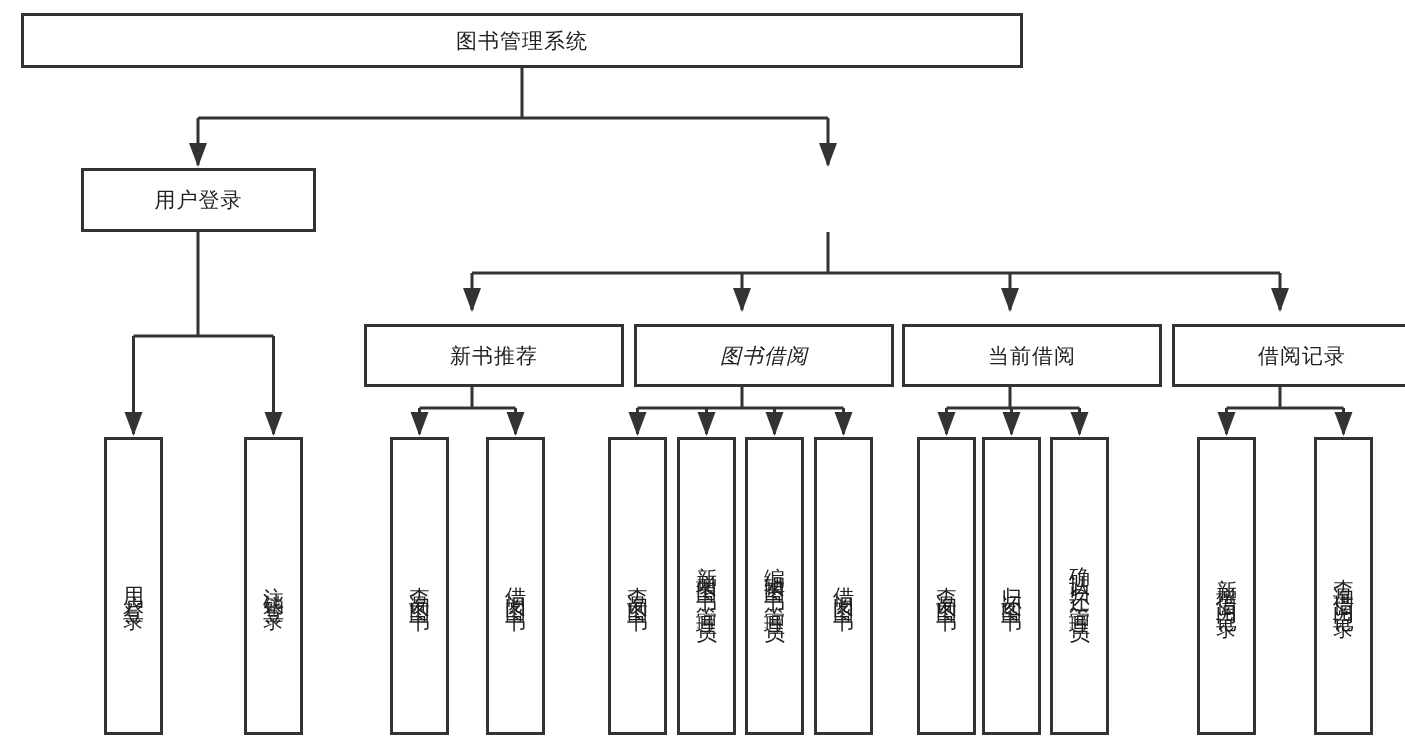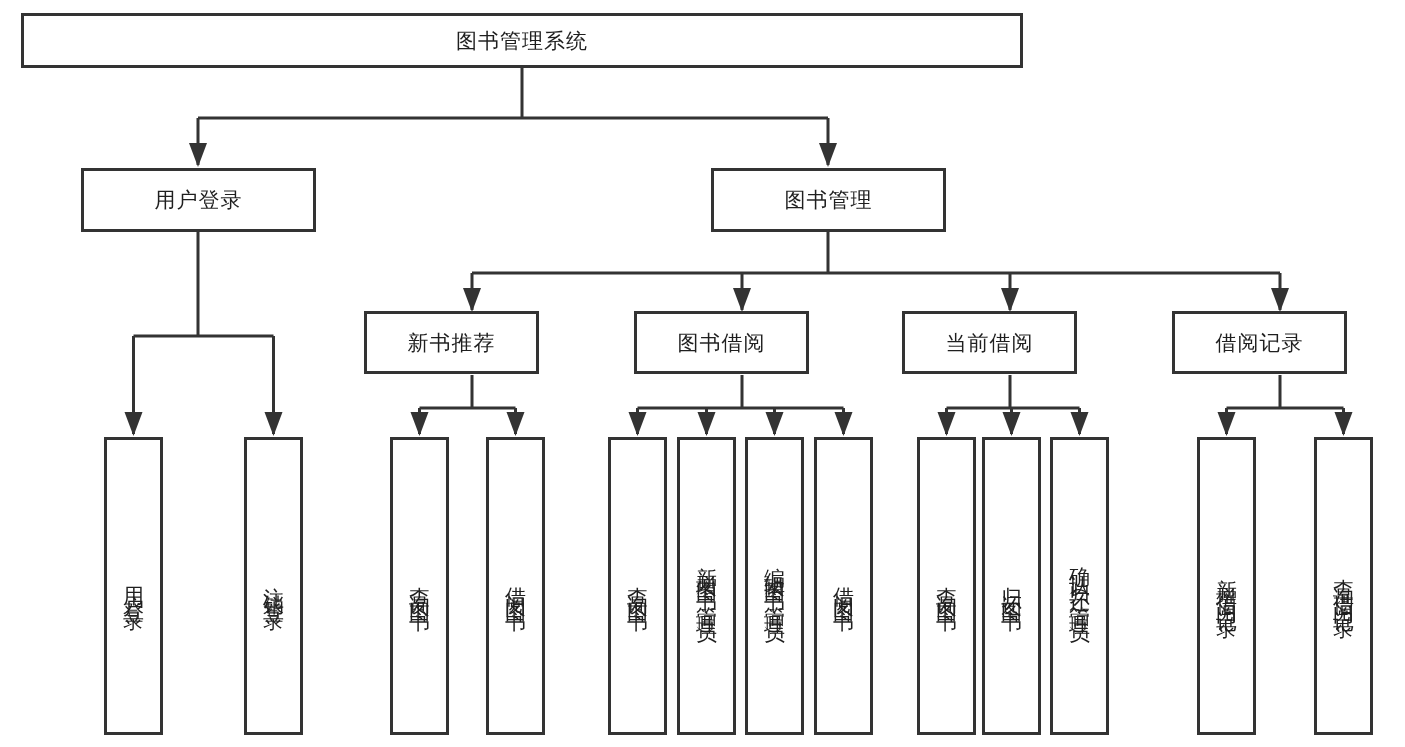--- a/index.html
+++ b/index.html
@@ -43,23 +43,23 @@
     justify-content: center;
     font-size: 21px;
     color: var(--text);
     z-index: 2;
     letter-spacing: 1px;
     text-align: center;
   }
   .root  { left: 21px;  top: 13px;  width: 1002px; height: 55px; }
   .l2a   { left: 81px;  top: 168px; width: 235px;  height: 64px; }
   .l2b   { left: 711px; top: 168px; width: 235px;  height: 64px; }
-  .l3    { top: 311px;  height: 63px; width: 175px; }
+  .l3    { top: 324px;  height: 63px; width: 260px; }
   .n1 { left: 364px; }
-  .n2 { left: 634px; }
+  .n2 { left: 634px; font-style: italic; }
   .n3 { left: 902px; }
   .n4 { left: 1172px; }
   .leaf {
     position: absolute;
     top: 437px;
     width: 59px;
     height: 298px;
     border: 3px solid var(--box-border);
     background: #ffffff;
     display: flex;
@@ -115,21 +115,20 @@
       M124.5 412 H142.5 L133.5 436 Z M264.5 412 H282.5 L273.5 436 Z
       M410.5 412 H428.5 L419.5 436 Z M506.5 412 H524.5 L515.5 436 Z
       M628.5 412 H646.5 L637.5 436 Z M697.5 412 H715.5 L706.5 436 Z M765.5 412 H783.5 L774.5 436 Z M834.5 412 H852.5 L843.5 436 Z
       M937.5 412 H955.5 L946.5 436 Z M1002.5 412 H1020.5 L1011.5 436 Z M1070.5 412 H1088.5 L1079.5 436 Z
       M1217.5 412 H1235.5 L1226.5 436 Z M1334.5 412 H1352.5 L1343.5 436 Z"></path>
   </svg>
 
   <div class="box root">图书管理系统</div>
 
   <div class="box l2a">用户登录</div>
-  <div class="box l2b">图书管理</div>
 
   <div class="box l3 n1">新书推荐</div>
   <div class="box l3 n2">图书借阅</div>
   <div class="box l3 n3">当前借阅</div>
   <div class="box l3 n4">借阅记录</div>
 
   <div class="leaf f1">用户登录</div>
   <div class="leaf f2">注销登录</div>
 
   <div class="leaf f3">查询图书</div>

